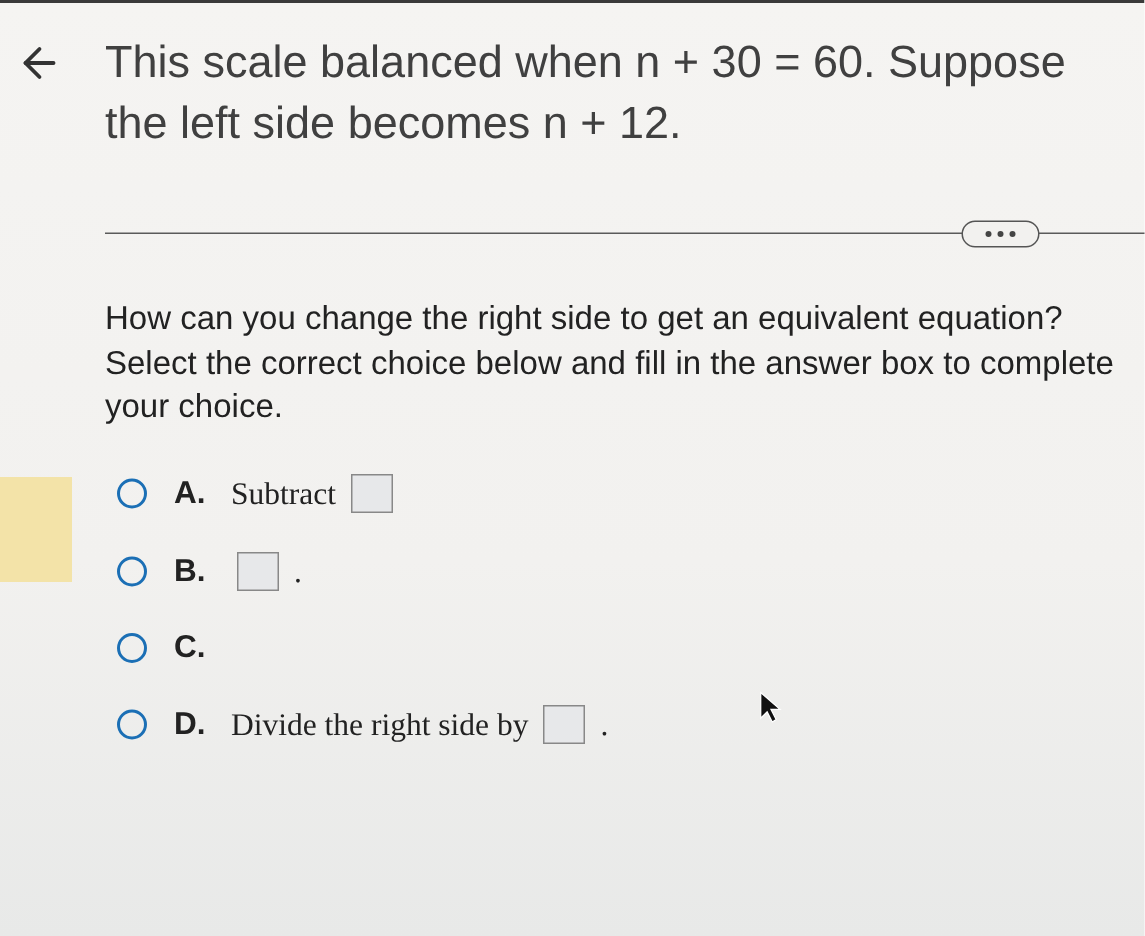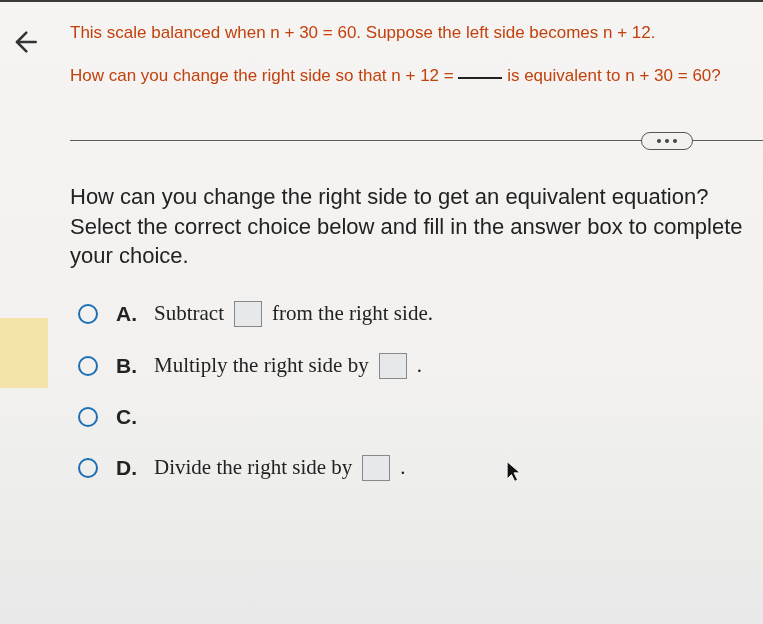--- a/index.html
+++ b/index.html
@@ -21,23 +21,23 @@
       cursor: pointer;
     }
     .back-arrow svg { width: 100%; height: 100%; }
     .content {
       position: absolute;
       left: 70px;
       top: 22px;
       right: 0;
     }
     .problem-text {
-      font-size: 17px;
+      font-size: 30px;
       line-height: 1.35;
-      color: #c2410c;
+      color: #404040;
       padding-right: 20px;
     }
     .problem-text .para2 { margin-top: 20px; }
     .blank {
       display: inline-block;
       border-bottom: 2px solid #222;
       width: 44px;
       height: 14px;
       vertical-align: baseline;
       position: relative;
@@ -134,23 +134,20 @@
     <path d="M6 12 L22 12" stroke="#333" stroke-width="2.2" fill="none" stroke-linecap="round"></path>
   </svg>
 </div>
 
 <div class="yellow-tab"></div>
 
 <div class="content">
 
   <div class="problem-text">
     <div>This scale balanced when n + 30 = 60. Suppose the left side becomes n + 12.</div>
-    <div class="para2">
-      <span>How can you change the right side so that n + 12 = </span><span class="blank"></span><span> is equivalent to n + 30 = 60?</span>
-    </div>
   </div>
 
   <div class="divider-wrap">
     <div class="divider-line"></div>
     <div class="divider-pill">
       <span></span>
       <span></span>
       <span></span>
     </div>
   </div>
@@ -158,29 +155,27 @@
   <div class="subq">How can you change the right side to get an equivalent equation? Select the correct choice below and fill in the answer box to complete your choice.</div>
 
   <div class="choices">
 
     <div class="choice-row">
       <div class="radio"></div>
       <div class="choice-letter">A.</div>
       <div class="choice-text">
         <span>Subtract</span>
         <span class="numbox"></span>
-        <span>from the right side.</span>
       </div>
     </div>
 
     <div class="choice-row">
       <div class="radio"></div>
       <div class="choice-letter">B.</div>
       <div class="choice-text">
-        <span>Multiply the right side by</span>
         <span class="numbox"></span>
         <span>.</span>
       </div>
     </div>
 
     <div class="choice-row">
       <div class="radio"></div>
       <div class="choice-letter">C.</div>
     </div>
 

